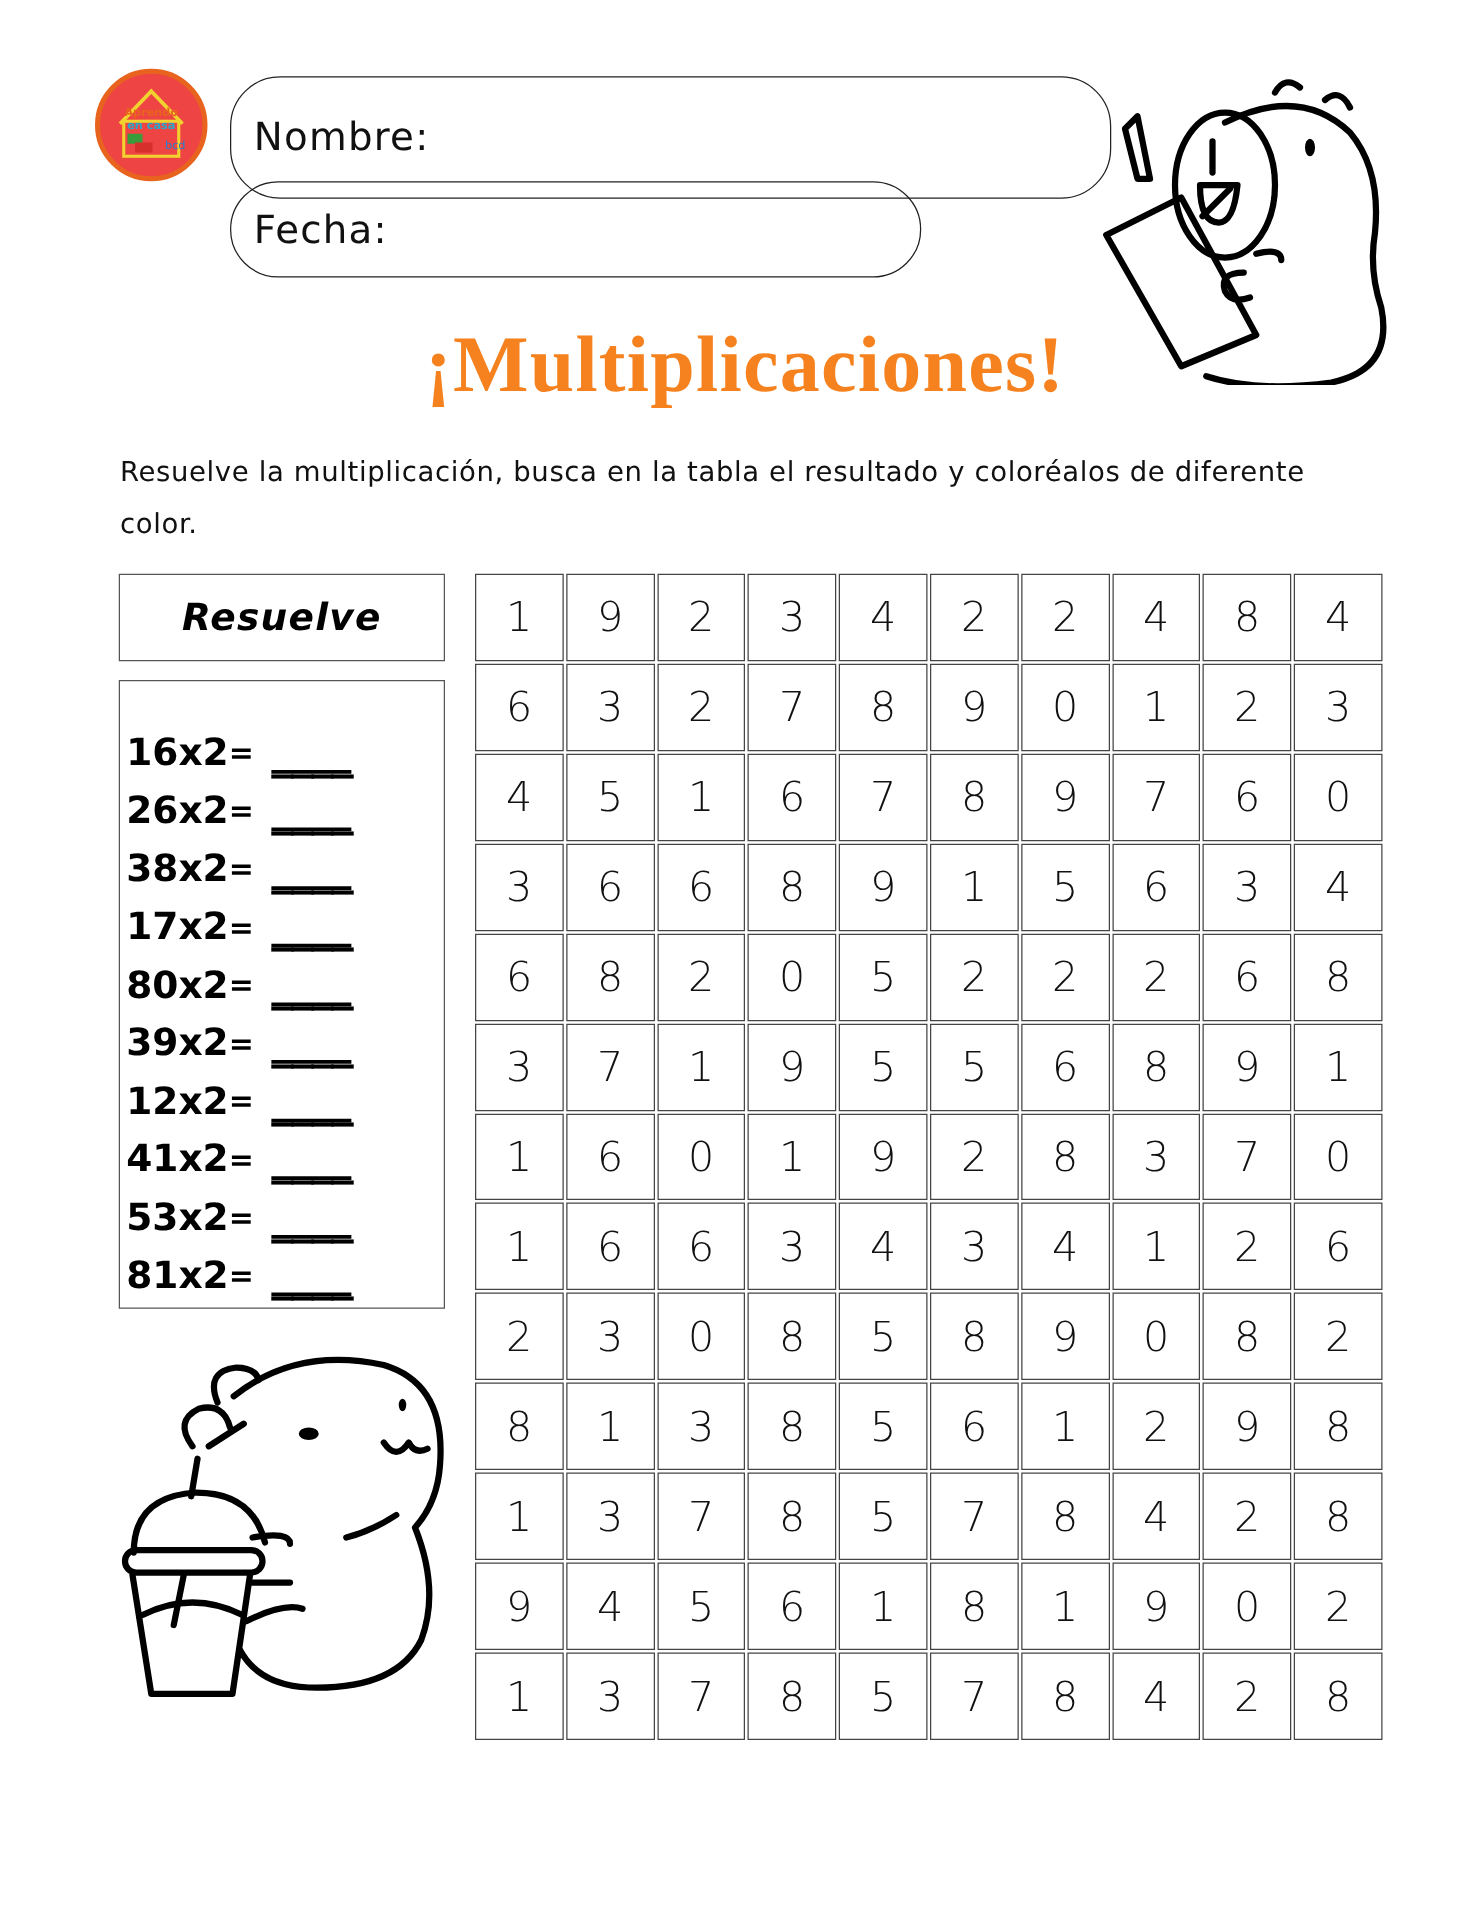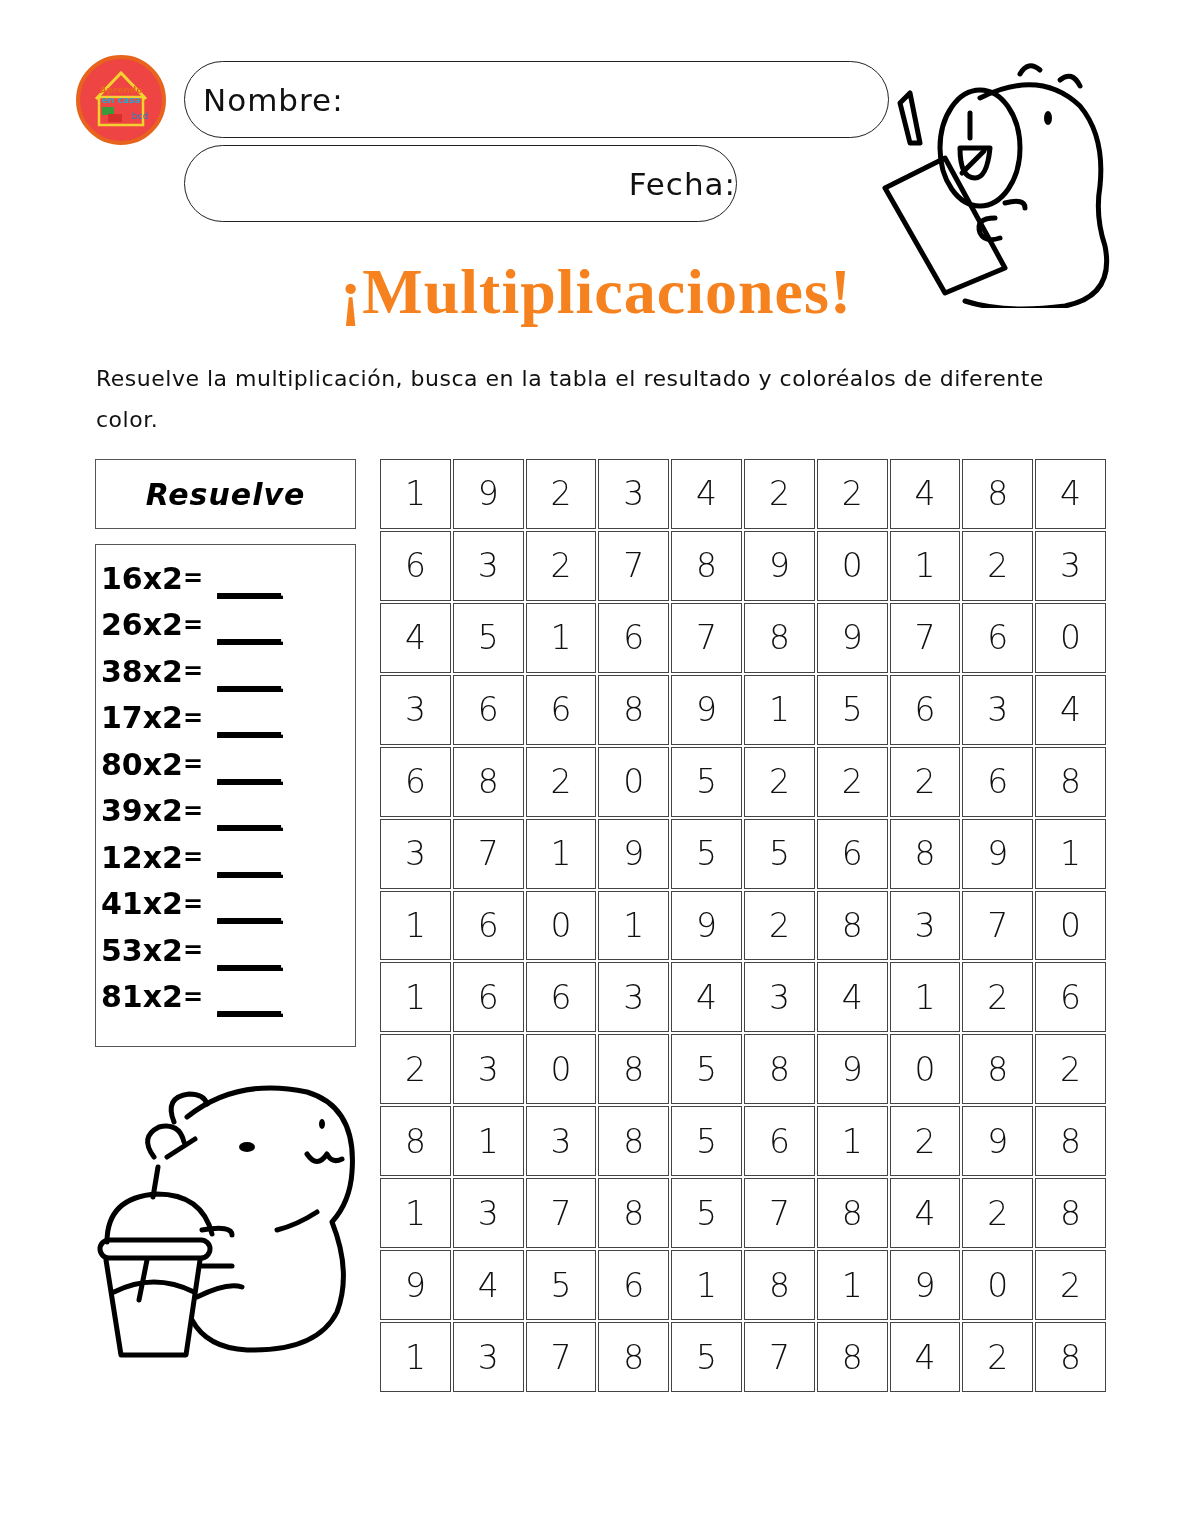--- a/index.html
+++ b/index.html
@@ -2,30 +2,30 @@
 <html><head>
 <meta charset="utf-8">
 <style>
   html, body { margin: 0; padding: 0; background: #ffffff; }
   body { width: 1187px; height: 1536px; position: relative; overflow: hidden; font-family: "DejaVu Sans", sans-serif; color: #000; }
 
   .logo { position: absolute; left: 76px; top: 55px; width: 90px; height: 90px; border-radius: 50%; border: 4px solid #e8641e; box-sizing: border-box; background: #ef4444; }
   .logo svg { position: absolute; left: 0; top: 0; }
 
   .pill { position: absolute; border: 1.5px solid #222; border-radius: 40px; box-sizing: border-box; display: flex; align-items: center; padding-left: 18px; font-family: "DejaVu Sans", sans-serif; font-size: 31px; letter-spacing: 1px; color: #111; }
-  .pill-name { left: 184px; top: 61px; width: 705px; height: 77px; }
-  .pill-date { left: 184px; top: 145px; width: 553px; height: 77px; justify-content: flex-end; }
+  .pill-name { left: 184px; top: 61px; width: 705px; height: 98px; }
+  .pill-date { left: 184px; top: 145px; width: 553px; height: 77px; }
 
   .title { position: absolute; left: 340px; top: 255px; font-family: Liberation Serif, serif; font-weight: bold; font-size: 64px; color: #f5821f; letter-spacing: 1px; white-space: nowrap; }
 
   .instructions { position: absolute; left: 96px; top: 358px; width: 990px; font-family: "DejaVu Sans", sans-serif; font-size: 22px; line-height: 41px; color: #111; letter-spacing: 0.5px; }
 
   .resuelve-box { position: absolute; left: 95px; top: 459px; width: 261px; height: 70px; border: 1.5px solid #555; box-sizing: border-box; display: flex; align-items: center; justify-content: center; font-family: "DejaVu Sans", sans-serif; font-weight: bold; font-size: 30px; letter-spacing: 1px; font-style: italic; }
 
-  .problems-box { position: absolute; left: 95px; top: 544px; width: 261px; height: 503px; border: 1.5px solid #555; box-sizing: border-box; padding-top: 10px; }
+  .problems-box { position: absolute; left: 95px; top: 544px; width: 261px; height: 503px; border: 1.5px solid #555; box-sizing: border-box; padding-top: 34px; }
   .problem { height: 46.5px; display: flex; align-items: center; padding-left: 5px; font-family: "DejaVu Sans", sans-serif; font-weight: bold; font-size: 30px; }
   .problem .eq { font-size: 24px; font-weight: bold; }
   .problem .blank { margin-left: 14px; font-size: 36px; letter-spacing: -2px; text-decoration: underline; }
 
   .grid { position: absolute; left: 380px; top: 459px; width: 726px; height: 933px; display: grid; grid-template-columns: repeat(10, 1fr); grid-template-rows: repeat(13, 1fr); gap: 2px; }
   .cell { border: 1.5px solid #444; box-sizing: border-box; display: flex; align-items: center; justify-content: center; font-family: "DejaVu Sans", sans-serif; font-size: 33px; font-weight: 300; color: #111; background: #fff; }
 
   .capy-top { position: absolute; left: 880px; top: 58px; }
   .capy-bottom { position: absolute; left: 92px; top: 1082px; }
 </style>

